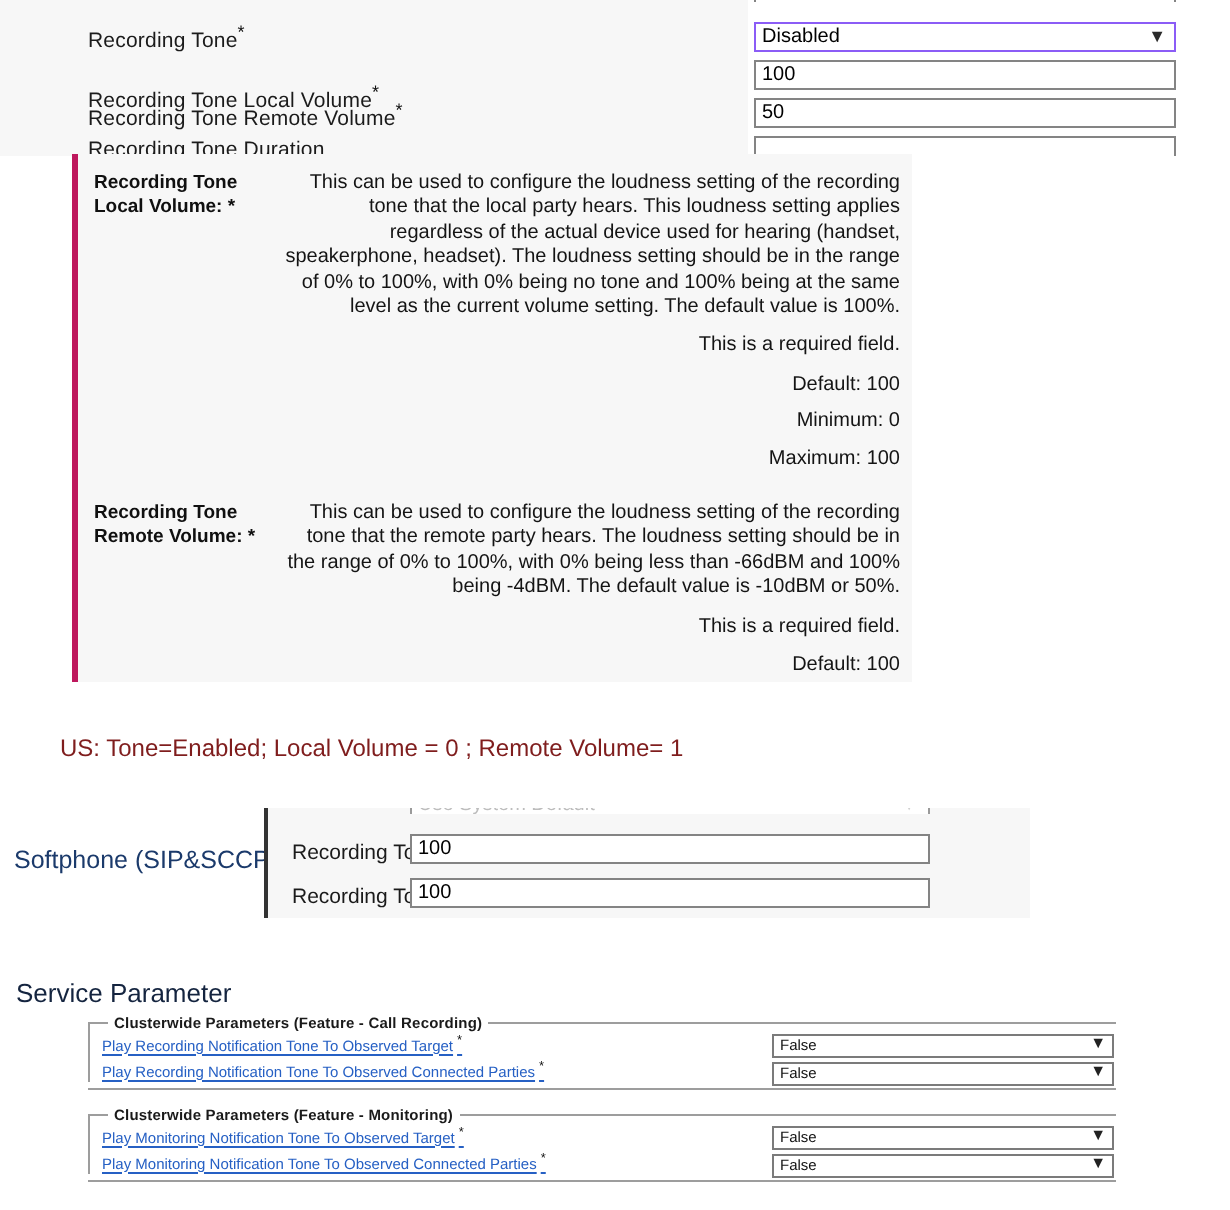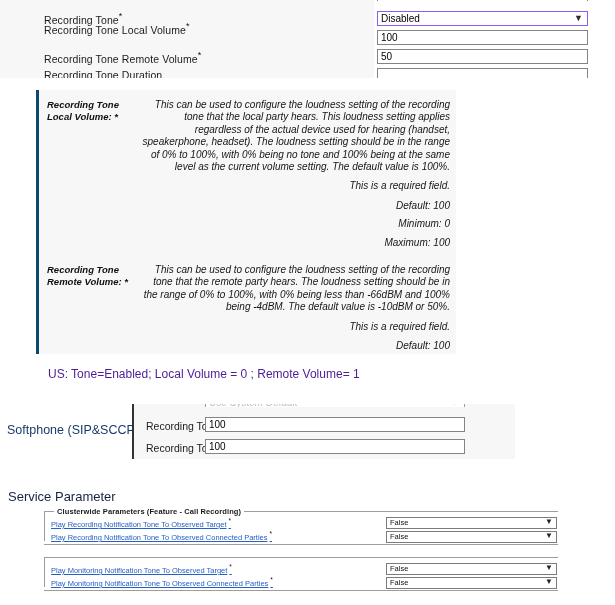--- a/index.html
+++ b/index.html
@@ -94,28 +94,27 @@
     border: 1px solid #848484;
     border-bottom: none;
     box-sizing: border-box;
     background: #fff;
   }
 
   
   #help-table {
     position: absolute;
     left: 36px;
-    top: 90px;
+    top: 77px;
     width: 420px;
     height: 264px;
     background: #f7f7f7;
-    border-left: 3px solid #0c4a6e;
-    box-sizing: border-box;
-    overflow: hidden;
-    font-style: italic;
+    border-left: 3px solid #be185d;
+    box-sizing: border-box;
+    overflow: hidden;
   }
   .help-row {
     position: relative;
     display: flex;
     padding: 0;
   }
   .help-term {
     width: 98px;
     flex: 0 0 98px;
     padding: 9px 4px 2px 8px;
@@ -133,24 +132,24 @@
     color: #141414;
     line-height: 12.4px;
   }
   .help-def p { margin: 0 0 7px 0; text-align: right; }
   .help-def p.kv { margin: 0 0 6px 0; }
   .help-def p:last-child { margin-bottom: 0; }
 
   
   #us-note {
     position: absolute;
-    left: 48px;
+    left: 30px;
     top: 367px;
     font-size: 12px;
-    color: #4c1d95;
+    color: #7f1d1d;
     white-space: nowrap;
   }
 
   
   #softphone-heading {
     position: absolute;
     left: 7px;
     top: 423px;
     font-size: 12.5px;
     color: #1b3a6b;
@@ -309,21 +308,21 @@
   <div class="partial-top"></div>
 
   <div class="dev-row" style="top:8px;">
     <span class="dev-label"><span>Recording Tone</span><span class="req-star">*</span></span>
   </div>
   <div class="dev-ctl select" style="top:11px;">
     <span>Disabled</span>
     <span class="chev">▼</span>
   </div>
 
-  <div class="dev-row" style="top:18px;padding-left:12px;">
+  <div class="dev-row" style="top:38px;padding-left:12px;">
     <span class="dev-label"><span>Recording Tone Local Volume</span><span class="req-star">*</span></span>
   </div>
   <div class="dev-ctl" style="top:30px;">
     <span>100</span>
   </div>
 
   <div class="dev-row" style="top:47px;">
     <span class="dev-label"><span>Recording Tone Remote Volume</span><span class="req-star">*</span></span>
   </div>
   <div class="dev-ctl" style="top:49px;">
@@ -401,20 +400,21 @@
     <span class="sp-param-link"><span>Play Recording Notification Tone To Observed Connected Parties</span><span class="star">*</span></span>
     <span class="sp-select" style="top:1px;">
       <span>False</span>
       <span class="chev">▼</span>
     </span>
   </div>
 </div>
 <div class="hr-sep" style="top:544px;"></div>
 
 <div class="fieldset" style="top:557px; height:30px;">
+  <div class="legend">Clusterwide Parameters (Feature - Monitoring)</div>
 
   <div class="sp-param-row" style="top:5px;">
     <span class="sp-param-link"><span>Play Monitoring Notification Tone To Observed Target</span><span class="star">*</span></span>
     <span class="sp-select">
       <span>False</span>
       <span class="chev">▼</span>
     </span>
   </div>
 
   <div class="sp-param-row" style="top:18px;">

